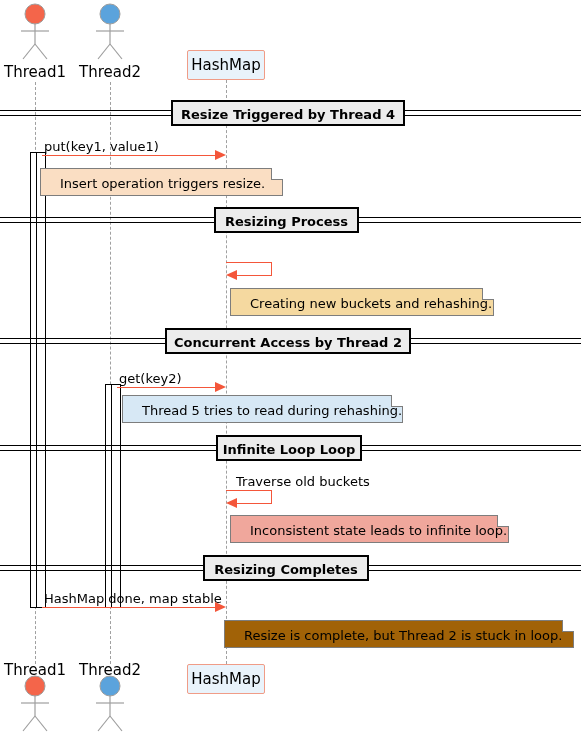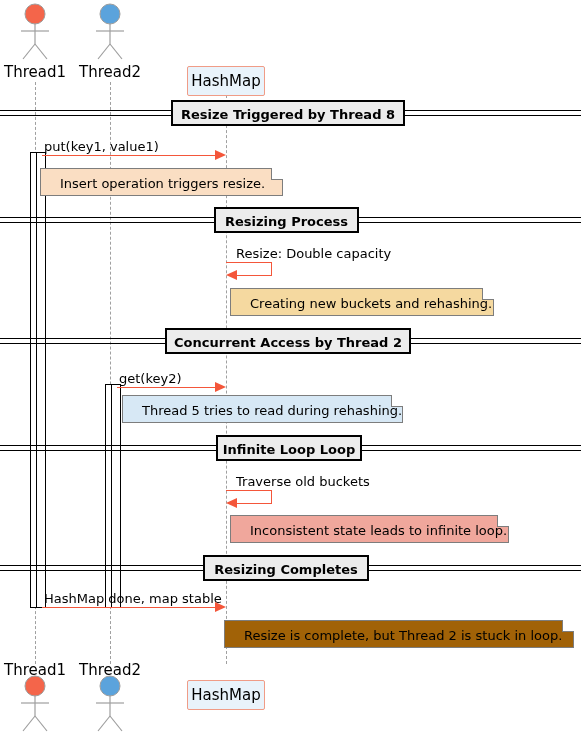--- a/index.html
+++ b/index.html
@@ -42,21 +42,20 @@
     background: #E9F3FB;
     border: 1.5px solid #F09C87;
     border-radius: 2px;
     font-size: 15px;
     line-height: 15px;
     color: #000;
     text-align: center;
     box-sizing: border-box;
     padding-top: 7px;
     white-space: nowrap;
-    margin-top: 16px;
   }
   
   .lifeline {
     position: absolute;
     width: 0;
     border-left: 1px dashed #A0A0A0;
   }
   
   .activation {
     position: absolute;
@@ -186,42 +185,41 @@
   <div class="layer">
     <div class="activation" style="left:30px; top:152px; height:456px;"></div>
     <div class="activation" style="left:36px; top:152px; height:456px;"></div>
     <div class="activation" style="left:105px; top:384px; height:224px;"></div>
     <div class="activation" style="left:111px; top:384px; height:224px;"></div>
   </div>
 
   <div class="layer">
 
     <div class="divider-lines" style="top:110px;"></div>
-    <div class="divider-box" style="left:171px; top:100px; width:234px;">Resize Triggered by Thread 8</div>
+    <div class="divider-box" style="left:171px; top:100px; width:234px;">Resize Triggered by Thread 4</div>
 
     <div class="divider-lines" style="top:217px;"></div>
     <div class="divider-box" style="left:214px; top:207px; width:145px;">Resizing Process</div>
 
     <div class="divider-lines" style="top:338px;"></div>
     <div class="divider-box" style="left:165px; top:328px; width:246px;">Concurrent Access by Thread 2</div>
 
     <div class="divider-lines" style="top:445px;"></div>
     <div class="divider-box" style="left:216px; top:435px; width:146px;">Infinite Loop Loop</div>
 
     <div class="divider-lines" style="top:565px;"></div>
     <div class="divider-box" style="left:203px; top:555px; width:166px;">Resizing Completes</div>
   </div>
 
   <div class="layer">
 
     <div class="msg-label" style="left:44px; top:140px;">put(key1, value1)</div>
     <div class="msg-line" style="left:42px; top:155px; width:174px;"></div>
     <div class="msg-arrow right" style="left:215px; top:150px;"></div>
 
-    <div class="msg-label" style="left:236px; top:247px;">Resize: Double capacity</div>
     <div class="self-seg self-top" style="left:226px; top:262px; width:46px;"></div>
     <div class="self-seg self-right" style="left:271px; top:262px; height:13px;"></div>
     <div class="self-seg self-bottom" style="left:237px; top:275px; width:35px;"></div>
     <div class="msg-arrow left" style="left:226px; top:270px;"></div>
 
     <div class="msg-label" style="left:119px; top:372px;">get(key2)</div>
     <div class="msg-line" style="left:117px; top:387px; width:99px;"></div>
     <div class="msg-arrow right" style="left:215px; top:382px;"></div>
 
     <div class="msg-label" style="left:236px; top:475px;">Traverse old buckets</div>

